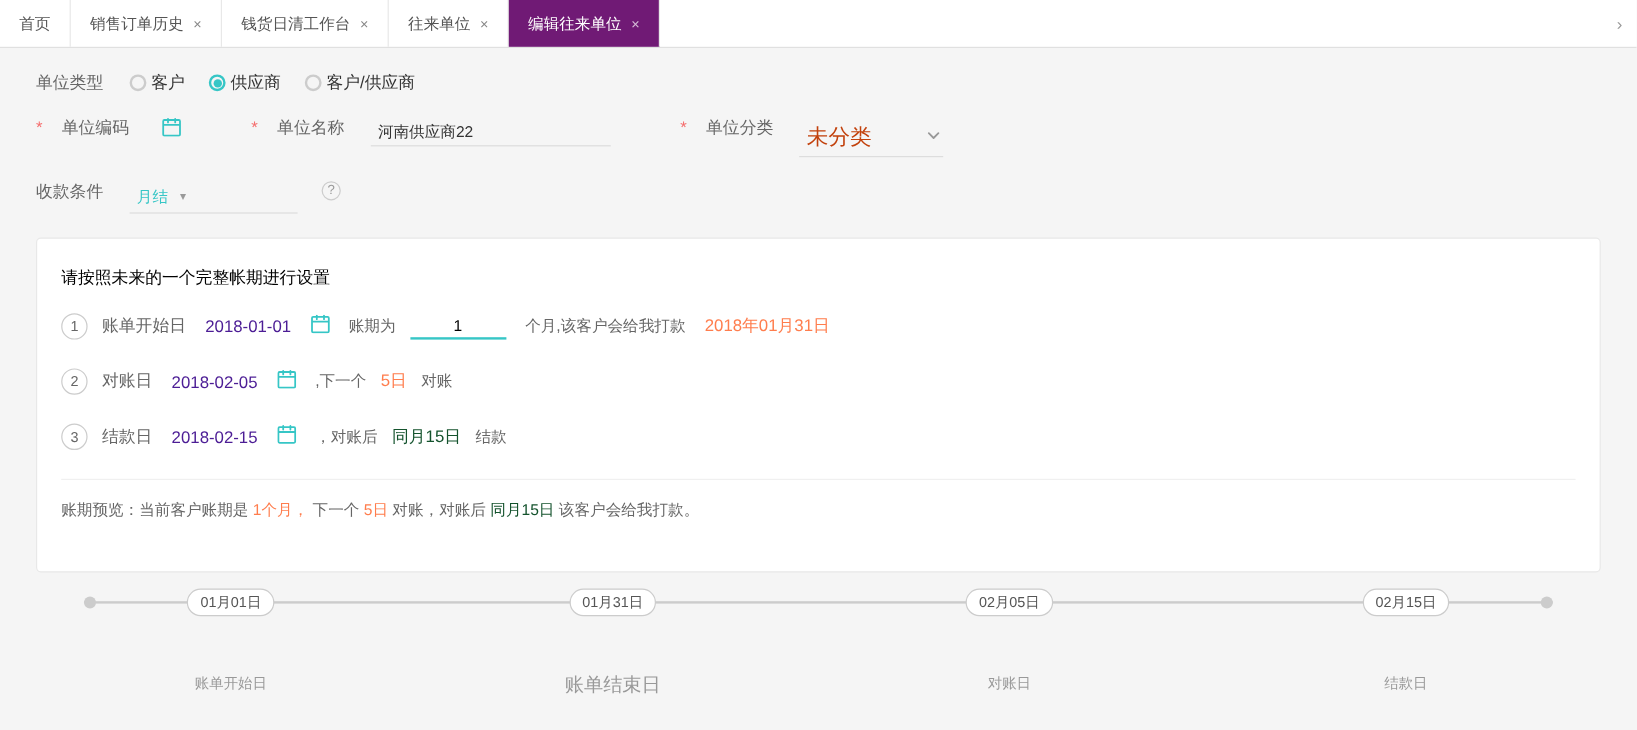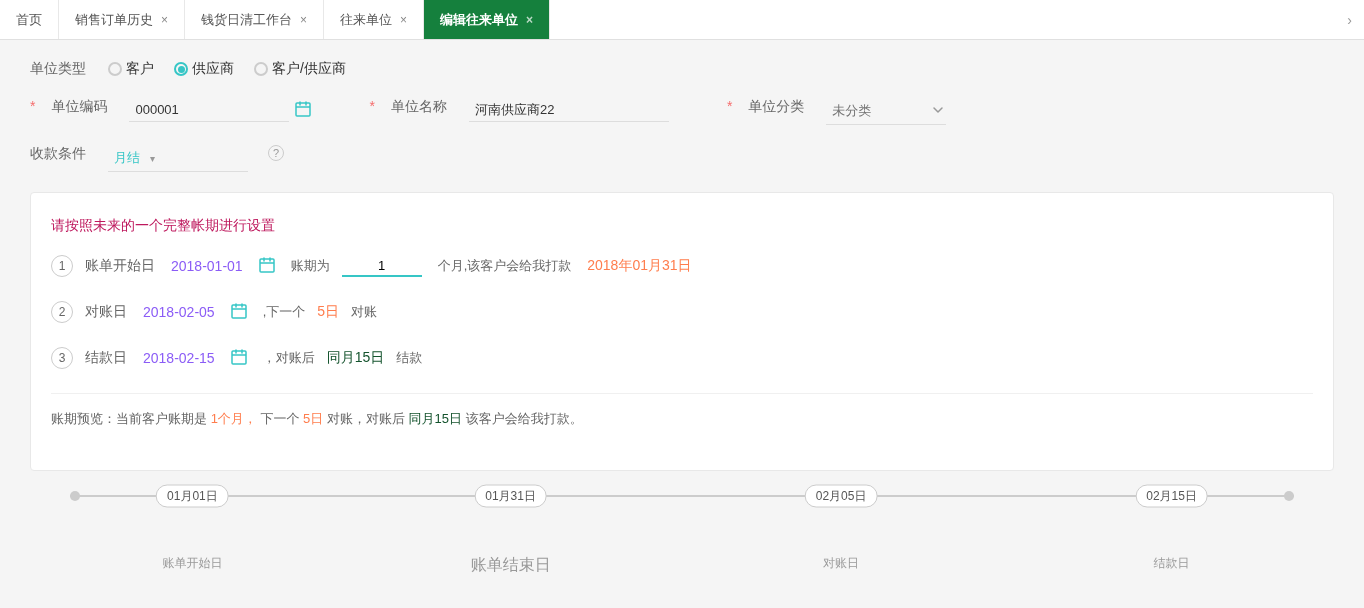--- a/index.html
+++ b/index.html
@@ -19,23 +19,22 @@
       align-items: center;
       padding: 0 16px;
       height: 100%;
       cursor: pointer;
       font-size: 13px;
       color: #555;
       border-right: 1px solid #e8e8e8;
       white-space: nowrap;
     }
     .tab.active {
-      background: #15803d;
+      background: #701a75;
       color: #fff;
-      font-weight: bold;
     }
     .tab .close-icon {
       margin-left: 8px;
       font-size: 12px;
       color: inherit;
       opacity: 0.7;
     }
     .tab.active .close-icon { color: #fff; }
     .tab-expand {
       margin-left: auto;
@@ -148,22 +147,22 @@
     
     .select-wrapper {
       display: inline-flex;
       align-items: center;
       border-bottom: 1px solid #ddd;
       min-width: 120px;
       cursor: pointer;
     }
     .select-text {
       padding: 4px 6px;
-      font-size: 13px;
-      color: #737373;
+      font-size: 18px;
+      color: #c2410c;
     }
     .select-arrow {
       margin-left: auto;
       color: #999;
     }
 
     
     .help-icon {
       display: inline-flex;
       align-items: center;
@@ -181,21 +180,21 @@
     
     .card-box {
       border: 1px solid #e8e8e8;
       border-radius: 4px;
       padding: 24px 20px;
       background: #fff;
       margin-bottom: 0;
     }
     .card-title {
       font-size: 14px;
-      color: #be185d;
+      color: #000000;
       margin-bottom: 20px;
     }
 
     
     .step-row {
       display: flex;
       align-items: center;
       margin-bottom: 24px;
       gap: 12px;
     }
@@ -210,21 +209,21 @@
       font-size: 12px;
       color: #666;
       flex-shrink: 0;
     }
     .step-label {
       color: #666;
       white-space: nowrap;
       margin-right: 4px;
     }
     .step-date {
-      color: #8b5cf6;
+      color: #4c1d95;
       margin-right: 4px;
     }
     .step-cal {
       color: #36c6c6;
       cursor: pointer;
       font-size: 15px;
       margin-right: 4px;
     }
     .step-desc {
       color: #666;
@@ -307,21 +306,20 @@
         <span>客户/供应商</span>
       </label>
     </div>
   </div>
 
   <div class="form-row">
 
     <span class="required-star">*</span>
     <span class="field-label">单位编码</span>
     <div class="input-with-icon">
-      <input class="text-input" type="text" value="000001" style="">
       <span class="calendar-icon">
         <svg width="16" height="16" viewBox="0 0 16 16" fill="none" xmlns="http://www.w3.org/2000/svg">
           <rect x="1" y="2" width="14" height="13" rx="1" stroke="#36c6c6" stroke-width="1.5"></rect>
           <path d="M1 6h14" stroke="#36c6c6" stroke-width="1.5"></path>
           <path d="M5 1v3M11 1v3" stroke="#36c6c6" stroke-width="1.5" stroke-linecap="round"></path>
         </svg>
       </span>
     </div>
 
     <span style="margin-right:30px"></span>

